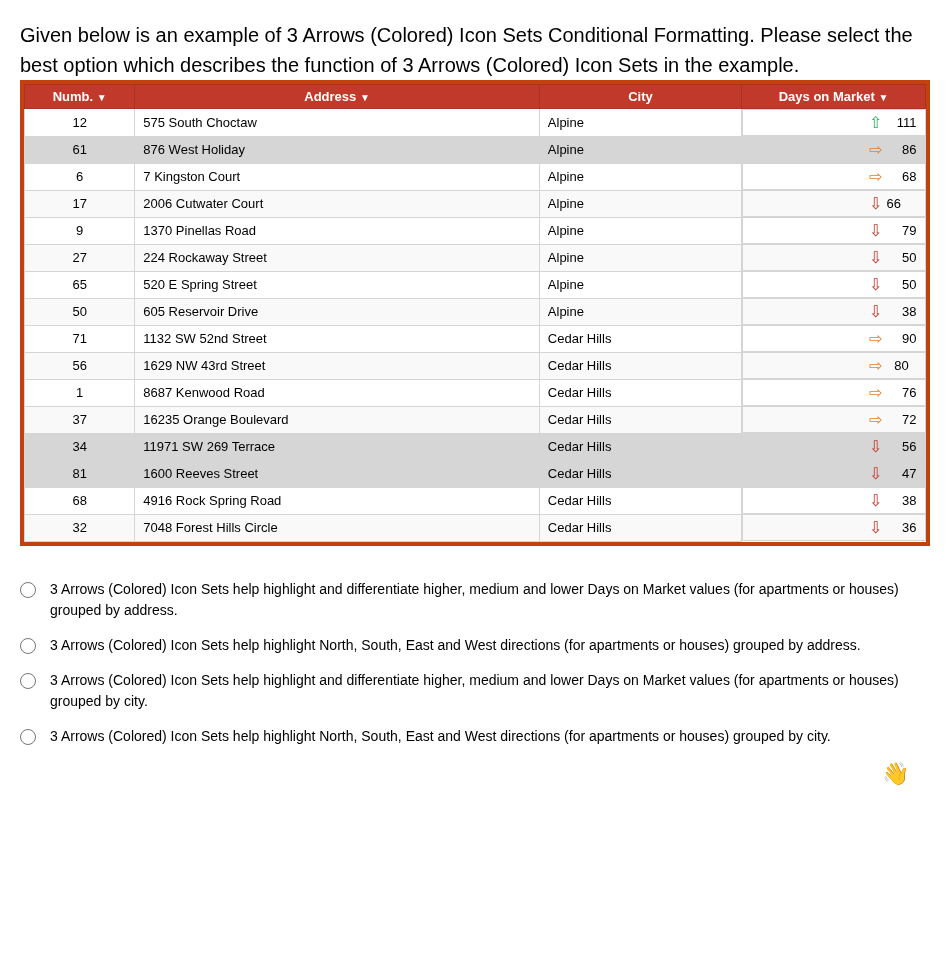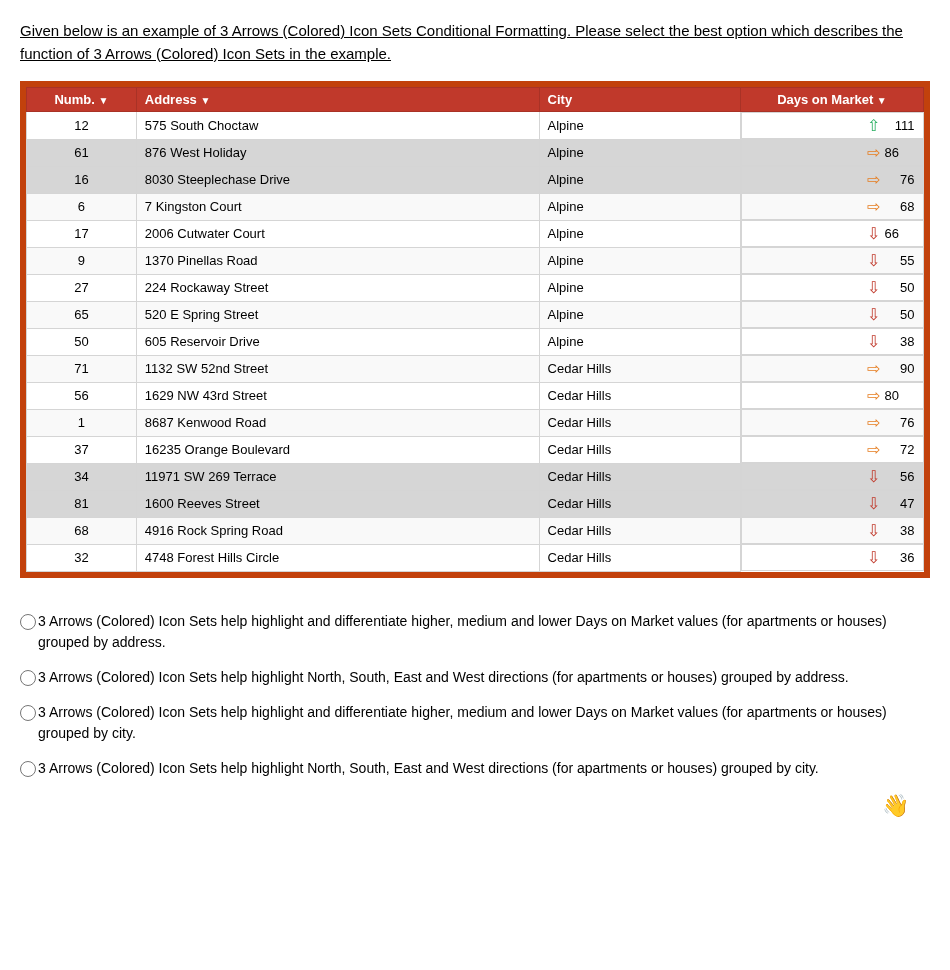--- a/index.html
+++ b/index.html
@@ -6,42 +6,40 @@
     body {
       font-family: Arial, sans-serif;
       background: #fff;
       padding: 20px;
       width: 950px;
       min-height: 970px;
       font-size: 14px;
       color: #000;
     }
     .question-text {
-      font-size: 15px;
+      font-size: 20px;
       line-height: 1.5;
-      margin-bottom: 16px;
-      text-decoration: underline;
     }
     .table-container {
-      border: 6px solid #c2410c;
+      border: 4px solid #c2410c;
       display: inline-block;
       width: 100%;
       margin-bottom: 20px;
     }
     table {
       border-collapse: collapse;
       width: 100%;
     }
     th {
       background-color: #c0392b;
       color: #fff;
       font-weight: bold;
       padding: 4px 8px;
       border: 1px solid #a93226;
-      text-align: left;
+      text-align: center;
       font-size: 13px;
     }
     th.number-col { width: 60px; text-align: center; }
     th.address-col { width: 220px; }
     th.city-col { width: 110px; }
     th.days-col { width: 100px; text-align: center; }
     td {
       padding: 3px 8px;
       border: 1px solid #d5d5d5;
       font-size: 13px;
@@ -54,21 +52,21 @@
     }
     .arrow-up { color: #27ae60; font-size: 16px; }
     .arrow-right { color: #e67e22; font-size: 16px; }
     .arrow-down { color: #c0392b; font-size: 16px; }
     .filter-icon { font-size: 10px; vertical-align: middle; }
     .options-section { margin-top: 10px; }
     .option-item {
       display: flex;
       align-items: flex-start;
       margin-bottom: 14px;
-      gap: 2px;
+      gap: 14px;
       line-height: 1.5;
       font-size: 14px;
     }
     .option-item input[type="radio"] {
       margin-top: 3px;
       flex-shrink: 0;
       width: 16px;
       height: 16px;
     }
     .option-text { flex: 1; }
@@ -113,30 +111,21 @@
       <span class="arrow-up">⇧</span>
       <span style="min-width:30px;text-align:right;">111</span>
     </td>
   </tr>
         <tr class="highlighted-row">
     <td class="number-cell">61</td>
     <td>876 West Holiday</td>
     <td>Alpine</td>
     <td style="display:flex;align-items:center;justify-content:flex-end;gap:4px;">
       <span class="arrow-right">⇨</span>
-      <span style="min-width:30px;">86</span>
-    </td>
-  </tr>
-        <tr class="highlighted-row">
-    <td class="number-cell">16</td>
-    <td>8030 Steeplechase Drive</td>
-    <td>Alpine</td>
-    <td style="display:flex;align-items:center;justify-content:flex-end;gap:4px;">
-      <span class="arrow-right">⇨</span>
-      <span style="min-width:30px;text-align:right;">76</span>
+      <span style="min-width:30px;text-align:right;">86</span>
     </td>
   </tr>
         <tr>
     <td class="number-cell">6</td>
     <td>7 Kingston Court</td>
     <td>Alpine</td>
     <td style="display:flex;align-items:center;justify-content:flex-end;gap:4px;">
       <span class="arrow-right">⇨</span>
       <span style="min-width:30px;text-align:right;">68</span>
     </td>
@@ -149,21 +138,21 @@
       <span class="arrow-down">⇩</span>
       <span style="min-width:30px;text-align:left;">66</span>
     </td>
   </tr>
         <tr>
     <td class="number-cell">9</td>
     <td>1370 Pinellas Road</td>
     <td>Alpine</td>
     <td style="display:flex;align-items:center;justify-content:flex-end;gap:4px;">
       <span class="arrow-down">⇩</span>
-      <span style="min-width:30px;text-align:right;">55</span>
+      <span style="min-width:30px;text-align:right;">79</span>
     </td>
   </tr>
         <tr>
     <td class="number-cell">27</td>
     <td>224 Rockaway Street</td>
     <td>Alpine</td>
     <td style="display:flex;align-items:center;justify-content:flex-end;gap:4px;">
       <span class="arrow-down">⇩</span>
       <span style="min-width:30px;text-align:right;">50</span>
     </td>
@@ -194,21 +183,21 @@
       <span class="arrow-right">⇨</span>
       <span style="min-width:30px;text-align:right;">90</span>
     </td>
   </tr>
         <tr>
     <td class="number-cell">56</td>
     <td>1629 NW 43rd Street</td>
     <td>Cedar Hills</td>
     <td style="display:flex;align-items:center;justify-content:flex-end;gap:4px;">
       <span class="arrow-right">⇨</span>
-      <span style="min-width:30px;text-align:left;">80</span>
+      <span style="min-width:30px;text-align:center;">80</span>
     </td>
   </tr>
         <tr>
     <td class="number-cell">1</td>
     <td>8687 Kenwood Road</td>
     <td>Cedar Hills</td>
     <td style="display:flex;align-items:center;justify-content:flex-end;gap:4px;">
       <span class="arrow-right">⇨</span>
       <span style="min-width:30px;text-align:right;">76</span>
     </td>
@@ -244,21 +233,21 @@
     <td class="number-cell">68</td>
     <td>4916 Rock Spring Road</td>
     <td>Cedar Hills</td>
     <td style="display:flex;align-items:center;justify-content:flex-end;gap:4px;">
       <span class="arrow-down">⇩</span>
       <span style="min-width:30px;text-align:right;">38</span>
     </td>
   </tr>
         <tr>
     <td class="number-cell">32</td>
-    <td>4748 Forest Hills Circle</td>
+    <td>7048 Forest Hills Circle</td>
     <td>Cedar Hills</td>
     <td style="display:flex;align-items:center;justify-content:flex-end;gap:4px;">
       <span class="arrow-down">⇩</span>
       <span style="min-width:30px;text-align:right;">36</span>
     </td>
   </tr>
       </tbody>
   </table>
 </div>
 

